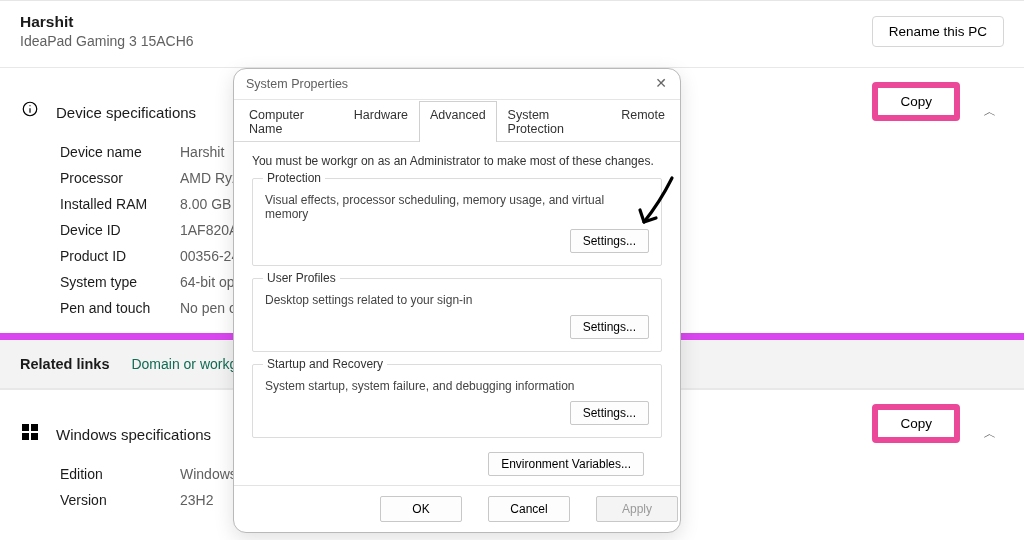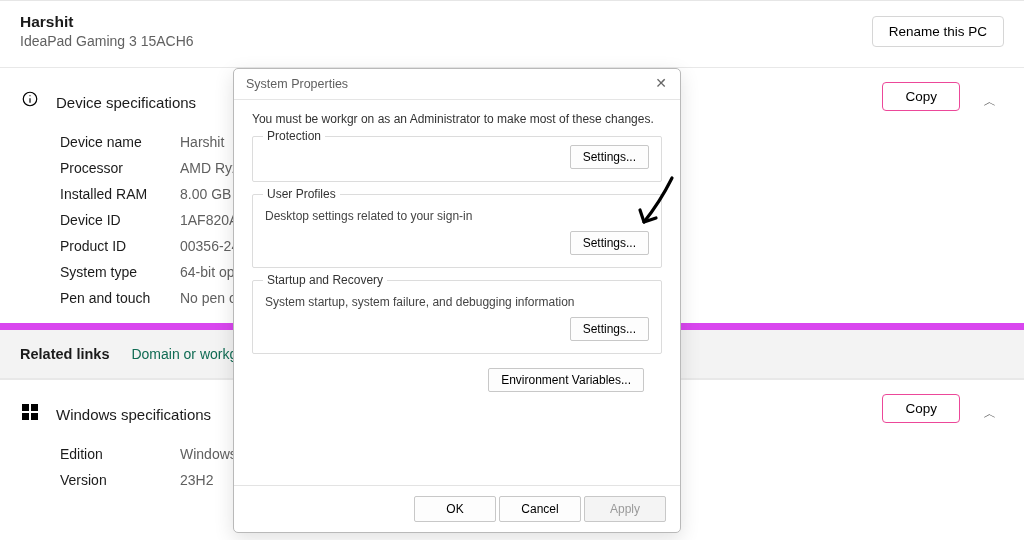--- a/index.html
+++ b/index.html
@@ -28,21 +28,21 @@
     padding: 7px 16px; font-size: 13.5px; cursor: pointer;
   }
 
   .section-row {
     display: flex; align-items: flex-end; padding: 14px 20px;
     border-top: 1px solid #e8e8e8; gap: 16px;
   }
   .section-row .icon-slot { width: 20px; text-align: center; }
   .section-title { font-size: 15px; flex: 1; }
   .copy-btn {
-    background:#fff; border:1px solid #ec4899; border-radius:4px;
+    background:#fff; border:6px solid #ec4899; border-radius:4px;
     padding: 6px 22px; font-size:13.5px; cursor:pointer;
   }
   .chevron {
     width: 28px; text-align:center; color:#5a5a5a; cursor:pointer;
     font-size: 13px;
   }
 
   .specs-block { padding: 4px 20px 12px 60px; }
   .spec-row { display:flex; padding: 5px 0; font-size:14px; }
   .spec-label { width: 120px; color:#1b1b1b; }
@@ -64,21 +64,21 @@
   .four-squares span:nth-child(3){bottom:0;left:0;}
   .four-squares span:nth-child(4){bottom:0;right:0;}
 
   
   .dialog {
     position: absolute;
     left: 233px; top: 68px;
     width: 448px; height: 465px;
     background:#fff;
     border:1px solid #b9b9b9;
-    border-radius: 5px;
+    border-radius: 13px;
     box-shadow: 0 6px 20px rgba(0,0,0,.12);
     display:flex; flex-direction:column;
   }
   .dialog-titlebar {
     display:flex; align-items:center; justify-content:space-between;
     padding: 6px 10px 6px 12px;
     border-bottom:1px solid #e5e5e5;
   }
   .dialog-title { font-size:12.5px; color:#5f5f5f; }
   .close-x { width:18px; height:18px; cursor:pointer; color:#666; text-align:center; line-height:16px; }
@@ -107,22 +107,22 @@
   }
   .fieldset .desc { font-size:12px; color:#444; margin:6px 0 8px; }
   .fieldset .btn-row { text-align:right; }
   .dlg-btn {
     background:#fdfdfd; border:1px solid #c8c8c8; border-radius:2px;
     padding:4px 12px; font-size:12px; cursor:pointer; min-width:72px;
   }
   .envvar-row { text-align:right; padding:2px 18px 0 0; }
 
   .dialog-footer {
-    display:flex; justify-content:flex-end; gap:3px;
-    padding:10px 14px; border-top:1px solid #e3e3e3;align-items:center;
+    display:flex; justify-content:flex-end; gap:26px;
+    padding:10px 2px; border-top:1px solid #e3e3e3;align-items:center;
   }
   .dialog-footer .dlg-btn { min-width:82px; padding:5px 10px; }
   .dlg-btn.disabled { color:#9a9a9a; background:#f4f4f4; cursor:default; }
 
   
   .arrow-anno {
     position:absolute; left:632px; top:174px; pointer-events:none;
   }
 </style>
 </head>
@@ -208,26 +208,34 @@
       </div>
     </div>
 </div>
 
 <div class="dialog">
   <div class="dialog-titlebar">
     <span class="dialog-title">System Properties</span>
     <span class="close-x">✕</span>
   </div>
 
+  <div class="tab-strip" id="tab-strip">
+      <div class="tab">Computer Name</div>
+      <div class="tab">Hardware</div>
+      <div class="tab active">Advanced</div>
+      <div class="tab">System Protection</div>
+      <div class="tab">Remote</div>
+    </div>
 
   <div class="dialog-body">
     <div class="admin-note">You must be workgr on as an Administrator to make most of these changes.</div>
     <div id="groups">
         <div class="fieldset">
           <div class="legend">Protection</div>
+          <div class="desc">Visual effects, processor scheduling, memory usage, and virtual memory</div>
           <div class="btn-row"><button class="dlg-btn">Settings...</button></div>
         </div>
         <div class="fieldset">
           <div class="legend">User Profiles</div>
           <div class="desc">Desktop settings related to your sign-in</div>
           <div class="btn-row"><button class="dlg-btn">Settings...</button></div>
         </div>
         <div class="fieldset">
           <div class="legend">Startup and Recovery</div>
           <div class="desc">System startup, system failure, and debugging information</div>

